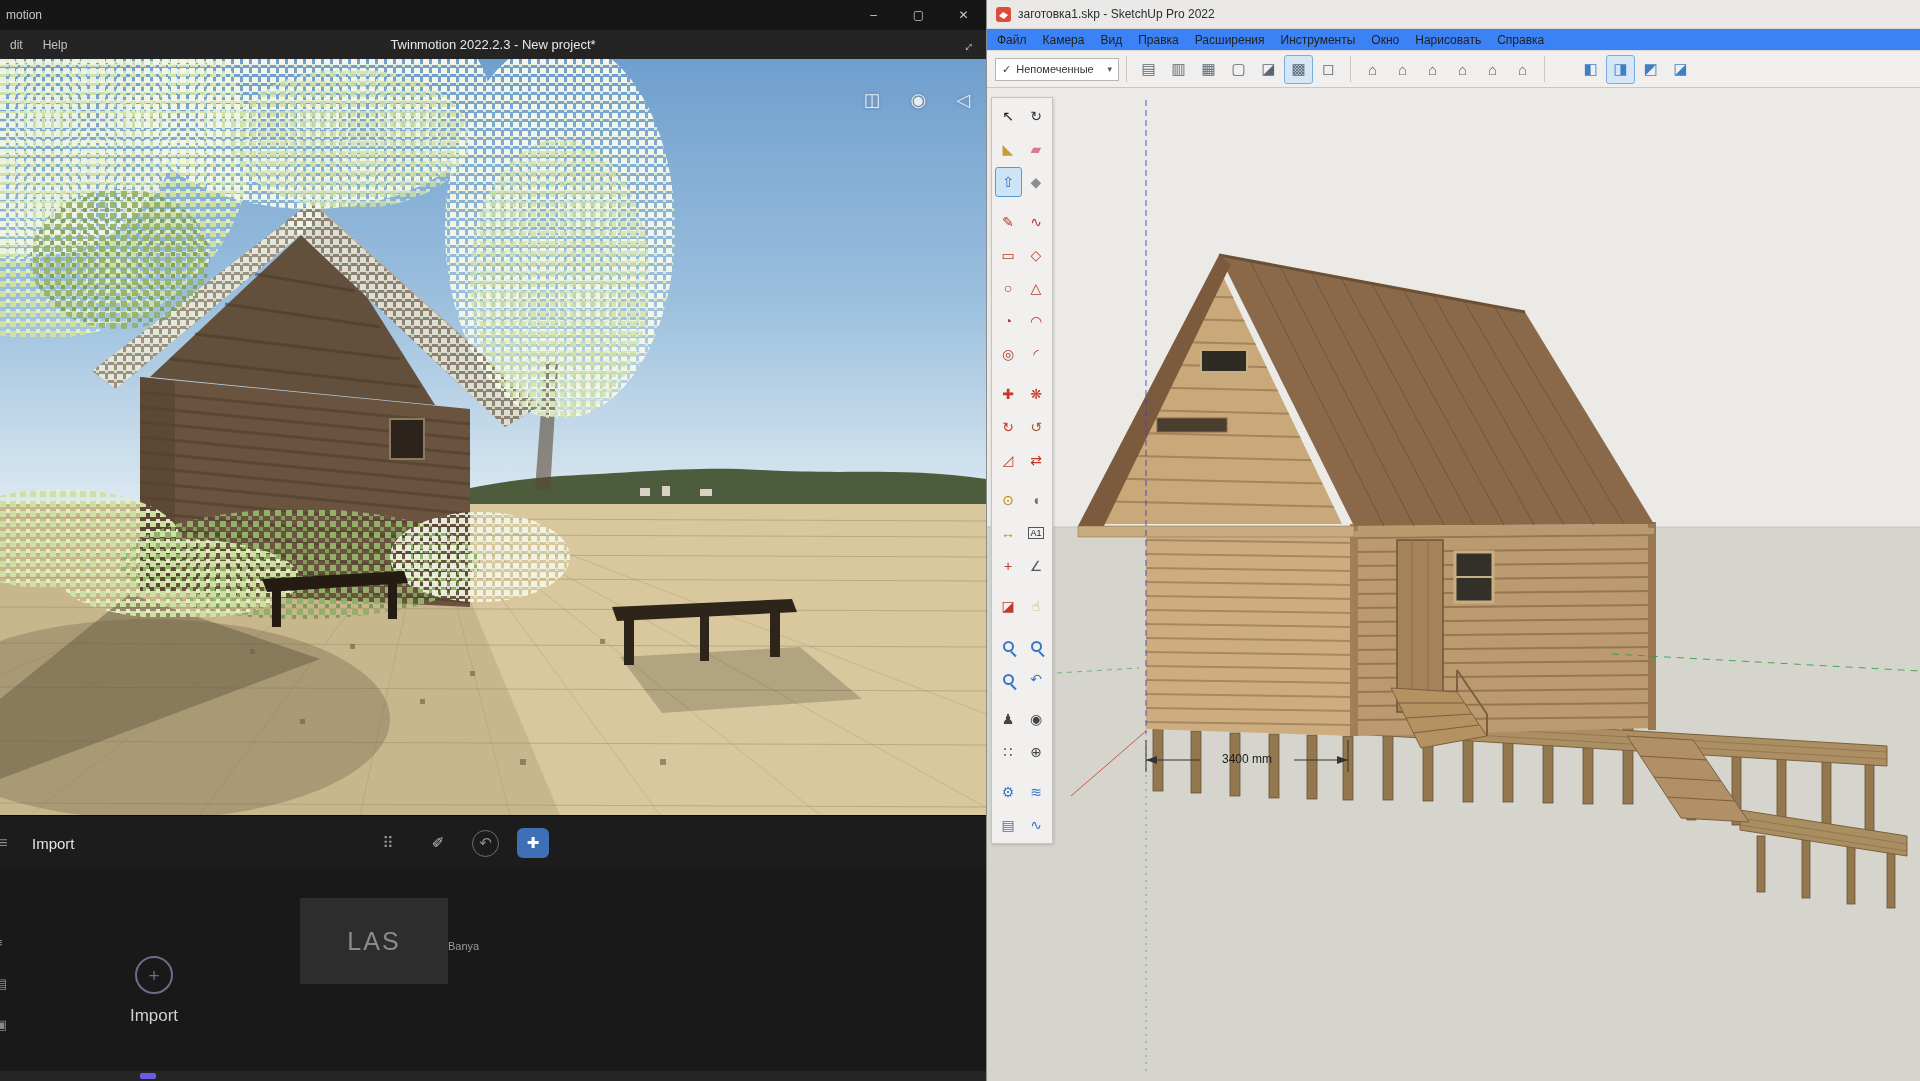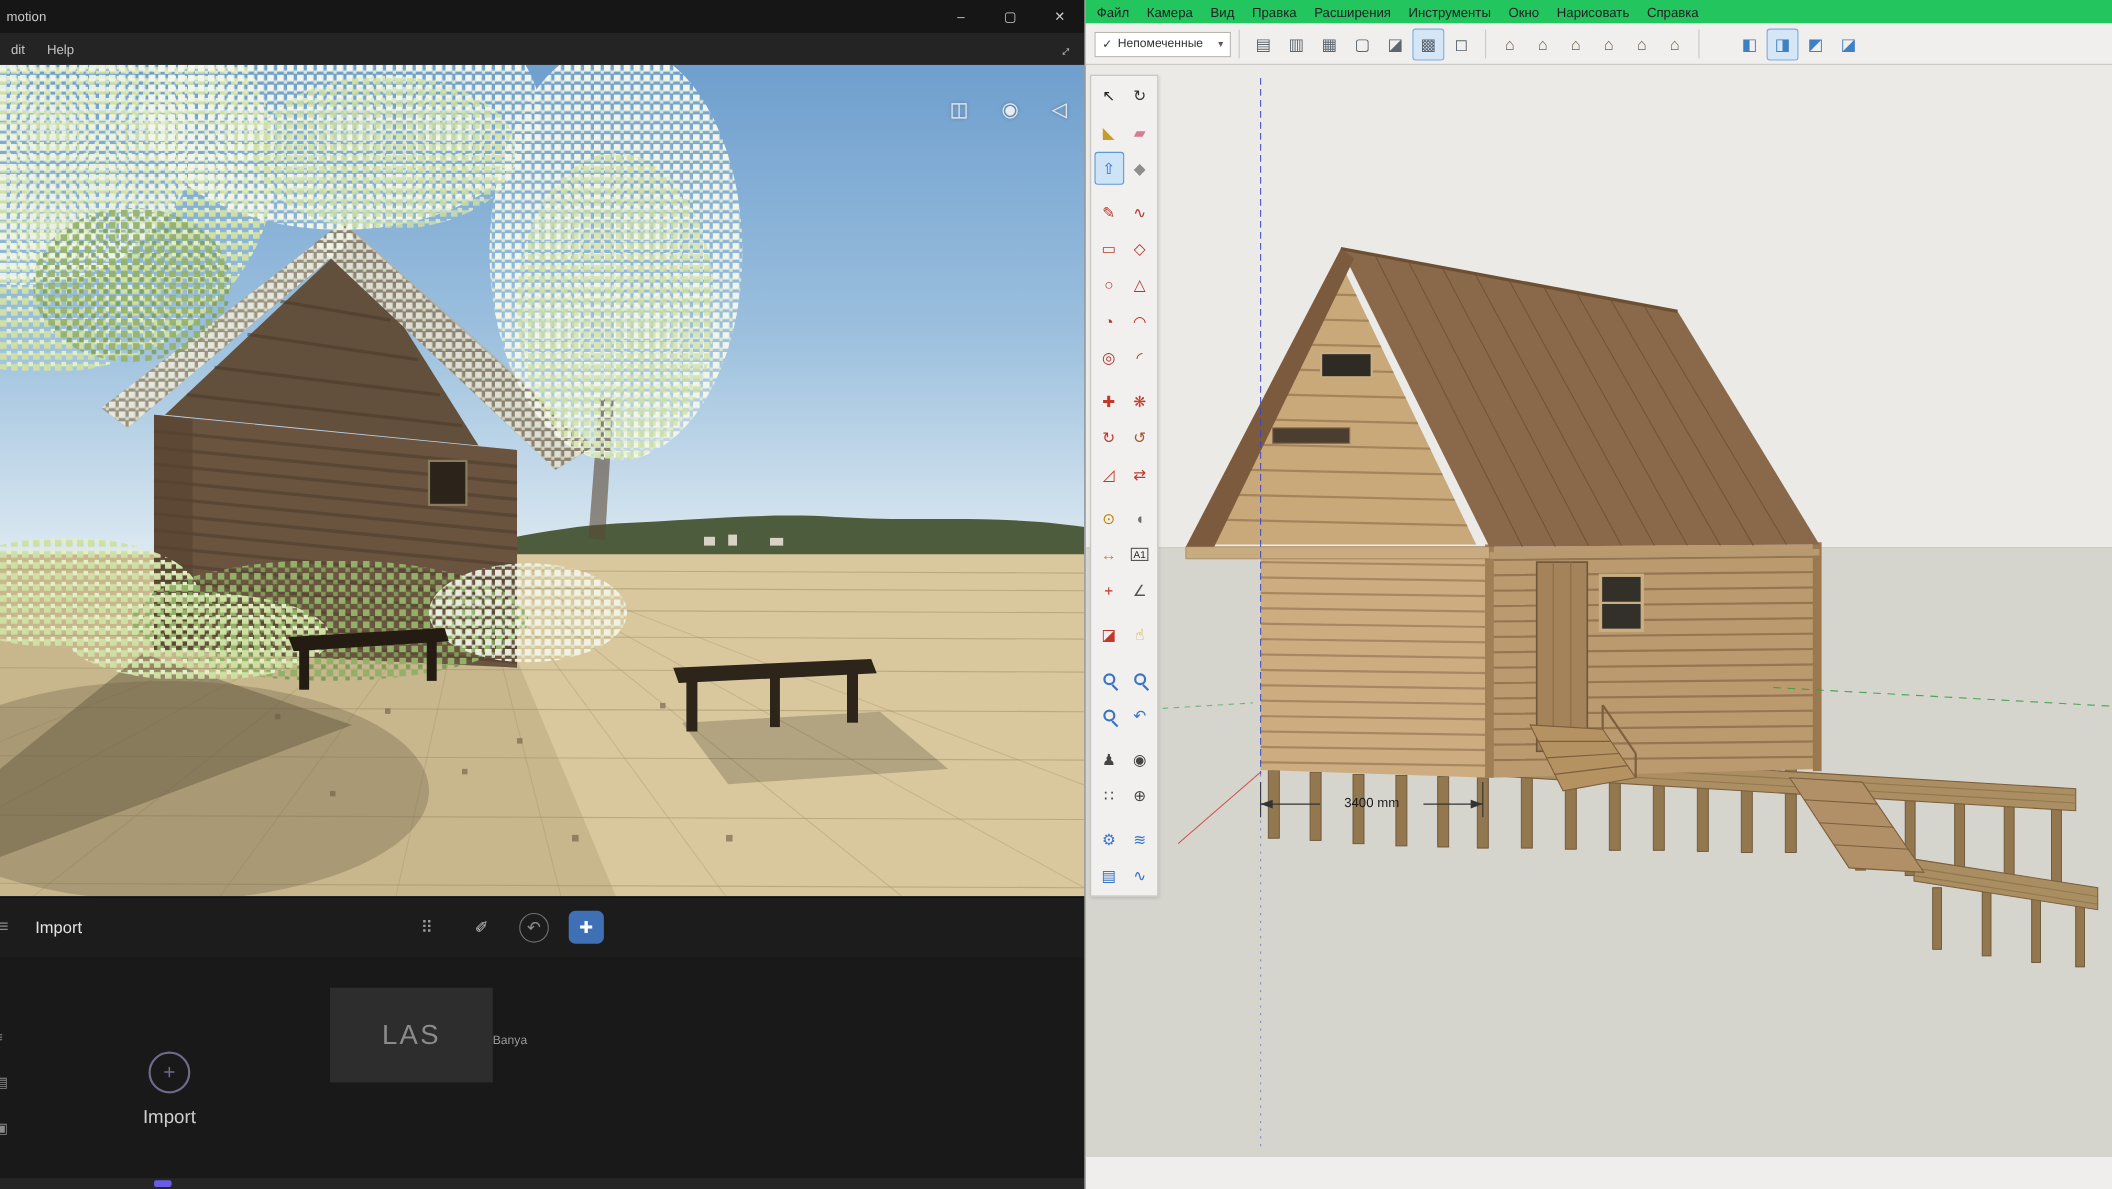--- a/index.html
+++ b/index.html
@@ -41,21 +41,21 @@
   .tile.active{background:#1f1f1f;border:1px solid #d2d2d2}
   .tile.active .fmt{color:#f0f0f0}
   .tile-label{margin-top:9px;font-size:11px;color:#9a9a9a}
   .tile-wrap.active .tile-label{color:#dedede}
   .tm-strip{position:absolute;bottom:0;left:0;right:0;height:10px;background:#262626}
   .tm-strip .accent{position:absolute;left:140px;top:2px;width:16px;height:6px;background:#6b5ce7;border-radius:2px}
 
   
   .su{left:986px;width:934px;background:#f0eeec;border-left:1px solid #8c8c8c}
   .su-titlebar{height:29px;background:#ebe9e7;display:flex;align-items:center;font-size:12px;color:#2d2d2d;border-bottom:1px solid #d8d5d2}
-  .su-menubar{height:22px;background:#22c55e;display:flex;align-items:center;font-size:12px;color:#222;border-bottom:1px solid #dcd9d6;padding-left:2px}
+  .su-menubar{height:22px;background:#3b82f6;display:flex;align-items:center;font-size:12px;color:#222;border-bottom:1px solid #dcd9d6;padding-left:2px}
   .su-menu-item{padding:0 8px;background:none;border:none;font-size:12px;color:#222}
   .su-toolbar{height:37px;background:#f1efed;border-bottom:1px solid #c9c6c3;display:flex;align-items:center;padding-left:8px}
   .tag-dropdown{display:flex;align-items:center;gap:5px;background:#fff;border:1px solid #b9b6b2;height:23px;padding:0 6px;font-size:11px;color:#333;width:124px}
   .tag-dropdown .check{color:#333;font-size:11px}
   .tag-dropdown .arrow{margin-left:auto;color:#555;font-size:9px}
   .tb-sep{width:1px;height:26px;background:#c9c6c3;margin:0 7px;flex:none}
   .tb-group{display:flex;align-items:center;gap:1px}
   .tb-btn{width:29px;height:29px;display:flex;align-items:center;justify-content:center;font-size:15px;background:none;border:1px solid transparent;border-radius:3px;color:#5c6670}
   .tb-btn.active{background:#d5e6f7;border-color:#7aaede}
   .nav-group{margin-left:24px}
@@ -81,20 +81,21 @@
 
         <button class="tm-ctl"><span>–</span></button>
 
         <button class="tm-ctl"><span>▢</span></button>
 
         <button class="tm-ctl"><span>✕</span></button>
       </div>
   </header>
 
   <nav class="tm-menubar">
+    <span class="tm-center-title">Twinmotion 2022.2.3 - New project*</span>
     <span style="display:flex">
 
         <button class="tm-menu-item">dit</button>
 
         <button class="tm-menu-item">Help</button>
       </span>
     <button class="tm-expand">↔</button>
   </nav>
 
   <div class="tm-viewport">
@@ -258,20 +259,27 @@
       </div>
 
     <div class="tm-strip">
       <span class="accent"></span>
     </div>
   </div>
 </section>
 
 <section class="window su">
 
+  <header class="su-titlebar">
+    <svg class="su-logo" width="15" height="15" viewBox="0 0 15 15" style="margin:0 7px 0 9px">
+      <rect x="0" y="0" width="15" height="15" rx="3" fill="#dd4b39"></rect>
+      <path d="M3,9 L7,5 L12,8 L8,12 Z" fill="#ffffff"></path>
+    </svg>
+    <span>заготовка1.skp - SketchUp Pro 2022</span>
+  </header>
 
   <nav class="su-menubar">
 
       <button class="su-menu-item">Файл</button>
 
       <button class="su-menu-item">Камера</button>
 
       <button class="su-menu-item">Вид</button>
 
       <button class="su-menu-item">Правка</button>

